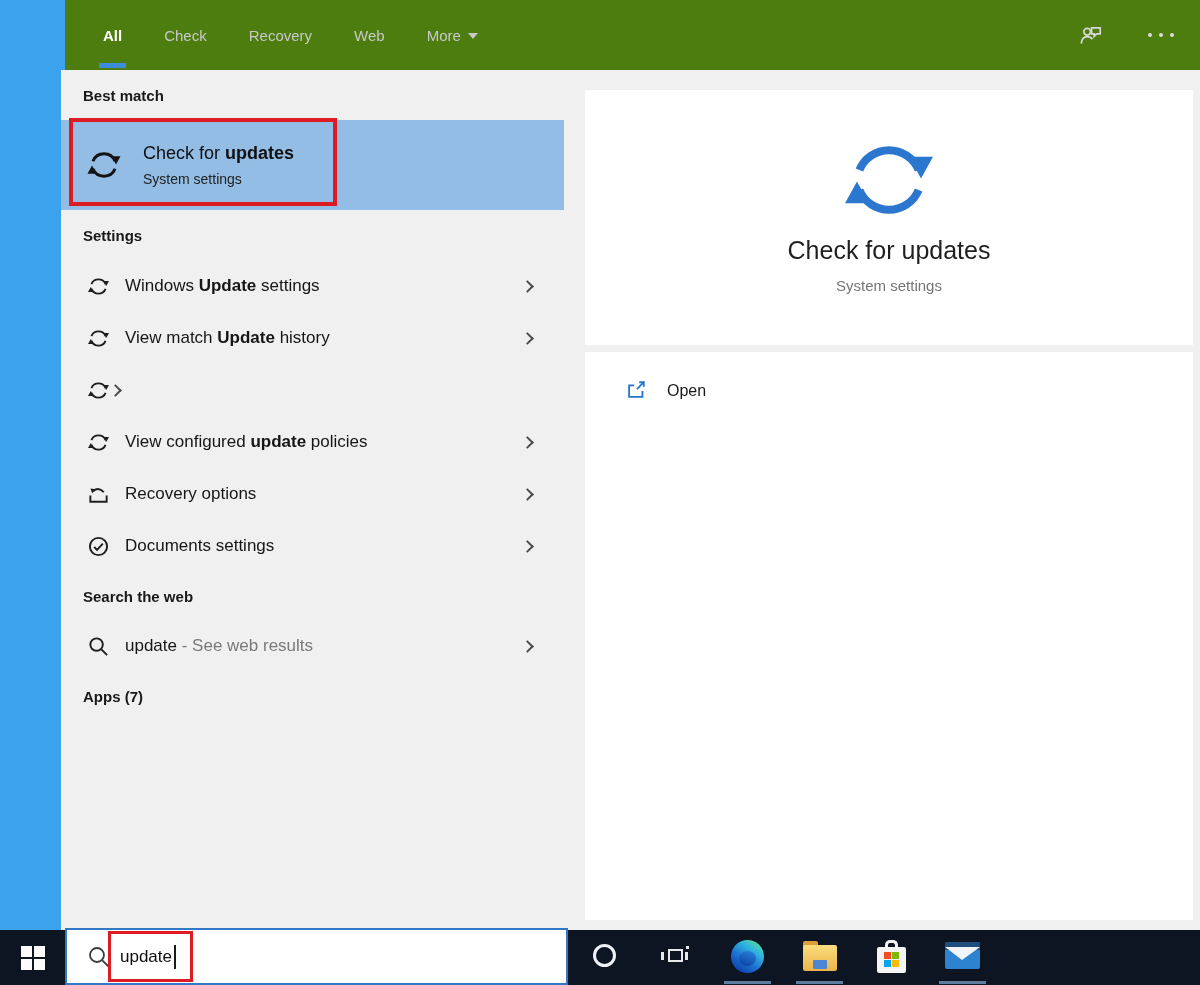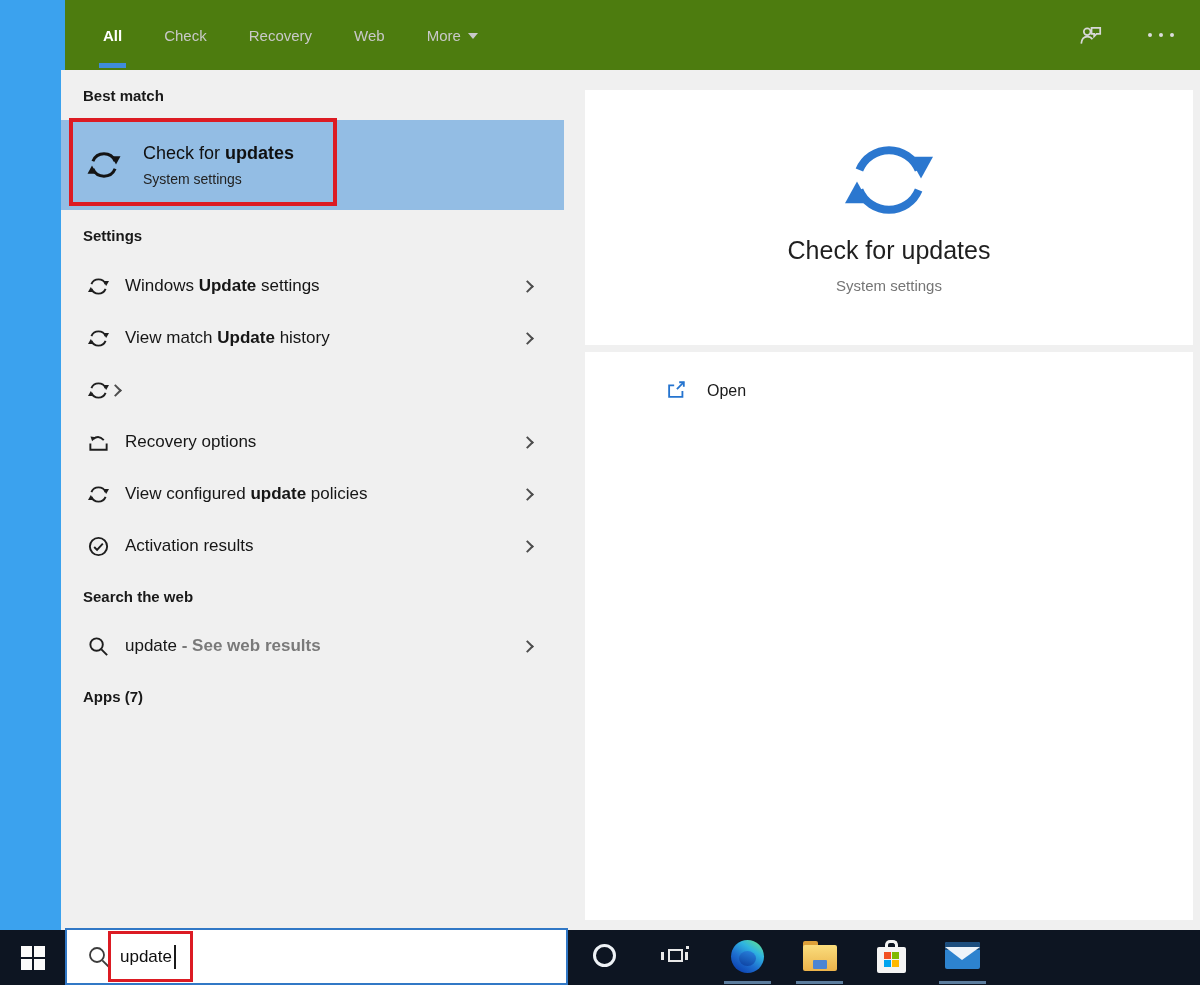--- a/index.html
+++ b/index.html
@@ -39,32 +39,32 @@
   .bm-title { font-size:18px; color:#101010; }
   .bm-title b { font-weight:bold;text-align:center; }
   .bm-sub { font-size:14px; color:#222; margin-top:7px; }
   .bm-annotation { position:absolute; left:8px; top:-2px; width:268px; height:88px; border:4px solid #dc1b23; pointer-events:none; }
 
   .result-row { height:52px; display:flex; align-items:center; padding:0 24px 0 24px; cursor:default; }
   .row-icon { width:26px; height:26px; color:#1e1e1e; flex:none; display:flex; align-items:center; justify-content:center; }
   .row-icon svg { width:23px; height:23px; }
   .row-label { margin-left:14px; font-size:17px; color:#161616; white-space:nowrap; flex:1; }
   .row-label b { font-weight:bold; }
-  .row-label .muted { color:#7a7a7a;font-weight:bold; }
+  .row-label .muted { color:#7a7a7a; }
   .chevron-right { width:9px; height:9px; border-top:2px solid #4d4d4d; border-right:2px solid #4d4d4d; transform:rotate(45deg); margin-right:8px; flex:none; }
 
   
   .right-panel { position:absolute; left:568px; top:70px; width:632px; height:860px; background:#f0f0f0; }
   .preview-card { position:absolute; left:17px; width:608px; background:#ffffff; }
   .card-main { top:20px; height:255px; display:flex; flex-direction:column; align-items:center; }
   .preview-icon { margin-top:42px; width:96px; height:96px; color:#2b77cf; }
   .preview-icon svg { width:96px; height:96px; }
   .preview-title { margin-top:8px; font-size:25px; color:#1f1f1f; }
   .preview-sub { margin-top:12px; font-size:15px; color:#757575; }
-  .card-actions { top:282px; height:568px;padding-left:40px; }
+  .card-actions { top:282px; height:568px; }
   .open-row { margin-top:12px; height:54px; display:flex; align-items:center; padding:0 40px; cursor:default; }
   .open-icon { width:24px; height:24px; color:#2574cf; flex:none; }
   .open-icon svg { width:22px; height:22px; }
   .open-label { margin-left:18px; font-size:16px; color:#1a1a1a; }
 
   
   .taskbar { position:absolute; left:0; top:930px; width:1200px; height:55px; background:#0d1522; }
   .start-button { position:absolute; left:0; top:0; width:65px; height:55px; display:flex; align-items:center; justify-content:center; cursor:default; }
   .win-logo { display:grid; grid-template-columns:11px 11px; grid-template-rows:11px 11px; gap:2px; }
   .win-logo i { background:#fbfbfb; }
@@ -196,50 +196,50 @@
         <path d="M19.4 14.5 A 8 8 0 0 1 4.6 14.5"></path>
           <path d="M7 17.8 L1 17.8 L4 12.4 Z" fill="currentColor" stroke="none"></path>
       </svg>
     </span>
     <span class="chevron-right"></span>
   </div>
 
   <div class="result-row">
     <span class="row-icon">
       <svg viewBox="0 0 24 24" fill="none" stroke="currentColor" stroke-width="2">
+        <path d="M4.6 9.5 A 8 8 0 0 1 19.4 9.5"></path>
+          <path d="M17 6.2 L23 6.2 L20 11.6 Z" fill="currentColor" stroke="none"></path>
+        <path d="M19.4 14.5 A 8 8 0 0 1 4.6 14.5"></path>
+          <path d="M7 17.8 L1 17.8 L4 12.4 Z" fill="currentColor" stroke="none"></path>
+      </svg>
+    </span>
+    <span class="row-label"><span>View configured </span><b>update</b><span> policies</span></span>
+    <span class="chevron-right"></span>
+  </div>
+
+  <div class="result-row">
+    <span class="row-icon">
+      <svg viewBox="0 0 24 24" fill="none" stroke="currentColor" stroke-width="2">
         <path d="M3.5 13 v6.5 h17 v-6.5"></path>
         <path d="M17.5 9.5 q -5.5 -6 -11 -1"></path>
         <path d="M3.6 5.8 L9.4 6.4 L5.4 10.8 Z" fill="currentColor" stroke="none"></path>
       </svg>
     </span>
     <span class="row-label">Recovery options</span>
     <span class="chevron-right"></span>
   </div>
 
   <div class="result-row">
     <span class="row-icon">
       <svg viewBox="0 0 24 24" fill="none" stroke="currentColor" stroke-width="2">
-        <path d="M4.6 9.5 A 8 8 0 0 1 19.4 9.5"></path>
-          <path d="M17 6.2 L23 6.2 L20 11.6 Z" fill="currentColor" stroke="none"></path>
-        <path d="M19.4 14.5 A 8 8 0 0 1 4.6 14.5"></path>
-          <path d="M7 17.8 L1 17.8 L4 12.4 Z" fill="currentColor" stroke="none"></path>
-      </svg>
-    </span>
-    <span class="row-label"><span>View configured </span><b>update</b><span> policies</span></span>
-    <span class="chevron-right"></span>
-  </div>
-
-  <div class="result-row">
-    <span class="row-icon">
-      <svg viewBox="0 0 24 24" fill="none" stroke="currentColor" stroke-width="2">
         <circle cx="12" cy="12" r="9"></circle>
         <path d="M7.5 12.5 l3 3 l6 -6.5"></path>
       </svg>
     </span>
-    <span class="row-label">Activation results</span>
+    <span class="row-label">Documents settings</span>
     <span class="chevron-right"></span>
   </div>
 
   <div class="section-header compact">Search the web</div>
 
   <div class="result-row">
     <span class="row-icon">
       <svg viewBox="0 0 24 24" fill="none" stroke="currentColor" stroke-width="2">
         <circle cx="10" cy="10" r="6.5"></circle>
         <path d="M15 15 L21 21"></path>

